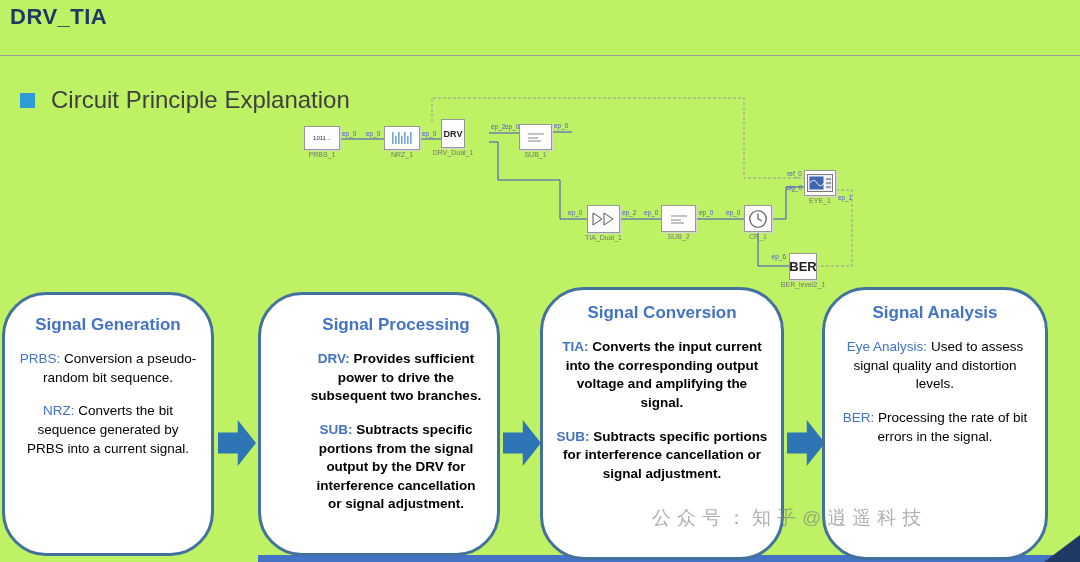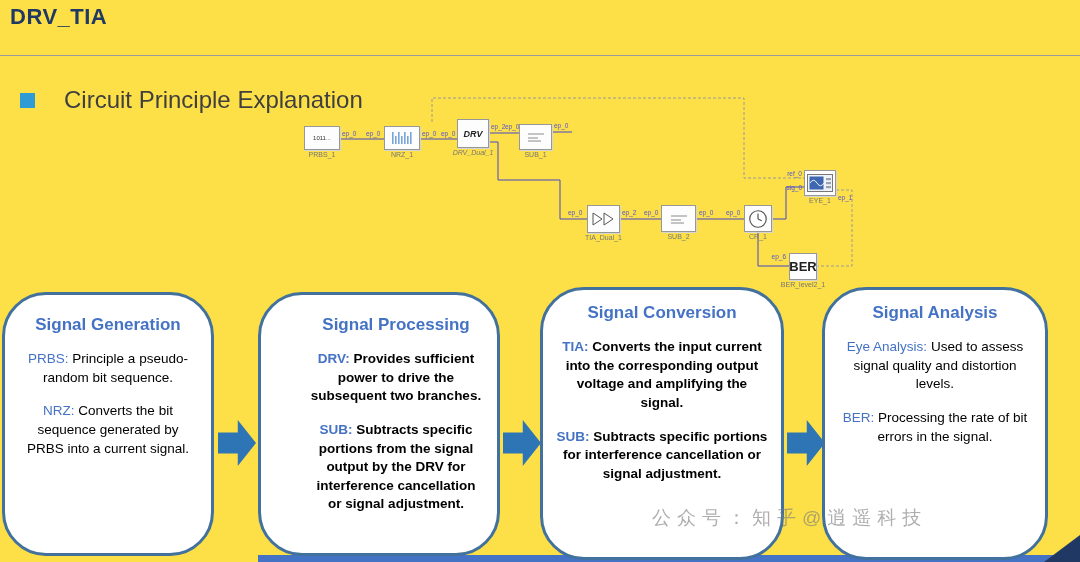--- a/index.html
+++ b/index.html
@@ -1,25 +1,25 @@
 <!DOCTYPE html>
 <html><head>
 <meta charset="utf-8">
 <style>
   html,body{margin:0;padding:0;background:#fff;}
-  .slide{position:relative;width:1080px;height:562px;background:#fde047;overflow:hidden;
+  .slide{position:relative;width:1080px;height:562px;background:#bef264;overflow:hidden;
          font-family:"Liberation Sans",sans-serif;}
 
   
   .hdr-title{position:absolute;left:10px;top:4px;font-size:22px;font-weight:bold;
              color:#1F3864;letter-spacing:0.5px;}
   .hdr-rule{position:absolute;left:0;top:55px;width:1080px;height:1px;background:#9b9b9b;}
 
   
-  .sec{position:absolute;left:20px;top:86px;display:flex;align-items:center;gap:29px;}
+  .sec{position:absolute;left:20px;top:86px;display:flex;align-items:center;gap:16px;}
   .sec-bullet{width:15px;height:15px;background:#2E9BD5;display:inline-block;}
   .sec-title{font-size:24px;color:#3f3f3f;}
 
   
   .wires{position:absolute;left:0;top:0;width:1080px;height:562px;pointer-events:none;}
   .blk-wrap{position:absolute;}
   .blk{position:relative;background:#fdfdfd;border:1px solid #979797;box-shadow:1px 1px 0 #d5d5d5;
        display:flex;align-items:center;justify-content:center;width:100%;height:100%;box-sizing:border-box;}
   .blk-label{position:absolute;top:calc(100% + 1px);left:50%;transform:translateX(-50%);
              font-size:7px;color:#767676;white-space:nowrap;}
@@ -113,21 +113,21 @@
         <rect x="8" y="2" width="1.6" height="12" fill="#7aa5d8"></rect>
         <rect x="11" y="6" width="1.6" height="8" fill="#7aa5d8"></rect>
         <rect x="14" y="2" width="1.6" height="12" fill="#7aa5d8"></rect>
         <rect x="17" y="6" width="1.6" height="8" fill="#7aa5d8"></rect>
         <rect x="20" y="2" width="1.6" height="12" fill="#7aa5d8"></rect>
       </svg>
     </div>
     <div class="blk-label">NRZ_1</div>
   </div>
 
-  <div class="blk-wrap" style="left:457px;top:119px;width:32px;height:29px;font-style:italic;">
+  <div class="blk-wrap" style="left:441px;top:119px;width:24px;height:29px;">
     <div class="blk">
         <span class="mini-drv">DRV</span>
       </div>
     <div class="blk-label">DRV_Dual_1</div>
   </div>
 
   <div class="blk-wrap" style="left:519px;top:124px;width:33px;height:26px;">
     <div class="blk">
       <svg width="22" height="14" viewBox="0 0 22 14">
         <line x1="3" y1="4" x2="19" y2="4" stroke="#8a8a8a" stroke-width="1"></line>
@@ -186,21 +186,21 @@
 
   <div class="blk-wrap" style="left:789px;top:253px;width:28px;height:27px;">
     <div class="blk">
         <span class="mini-ber">BER</span>
       </div>
     <div class="blk-label">BER_level2_1</div>
   </div>
 
   <div class="card" style="left:2px;top:292px;width:212px;height:264px;">
     <div class="card-title">Signal Generation</div>
-    <p class="card-item"><span class="kw">PRBS:</span><span> Principle a pseudo-random bit sequence.</span></p>
+    <p class="card-item"><span class="kw">PRBS:</span><span> Conversion a pseudo-random bit sequence.</span></p>
     <p class="card-item"><span class="kw">NRZ:</span><span> Converts the bit sequence generated by PRBS into a current signal.</span></p>
   </div>
 
   <div class="flow-arrow" style="left:218px;top:420px;"></div>
 
   <div class="card bold" style="left:258px;top:292px;width:242px;height:264px;padding-left:34px;">
     <div class="card-title">Signal Processing</div>
     <p class="card-item"><span class="kw">DRV:</span><span> Provides sufficient power to drive the subsequent two branches.</span></p>
     <p class="card-item"><span class="kw">SUB:</span><span> Subtracts specific portions from the signal output by the DRV for interference cancellation or signal adjustment.</span></p>
   </div>

